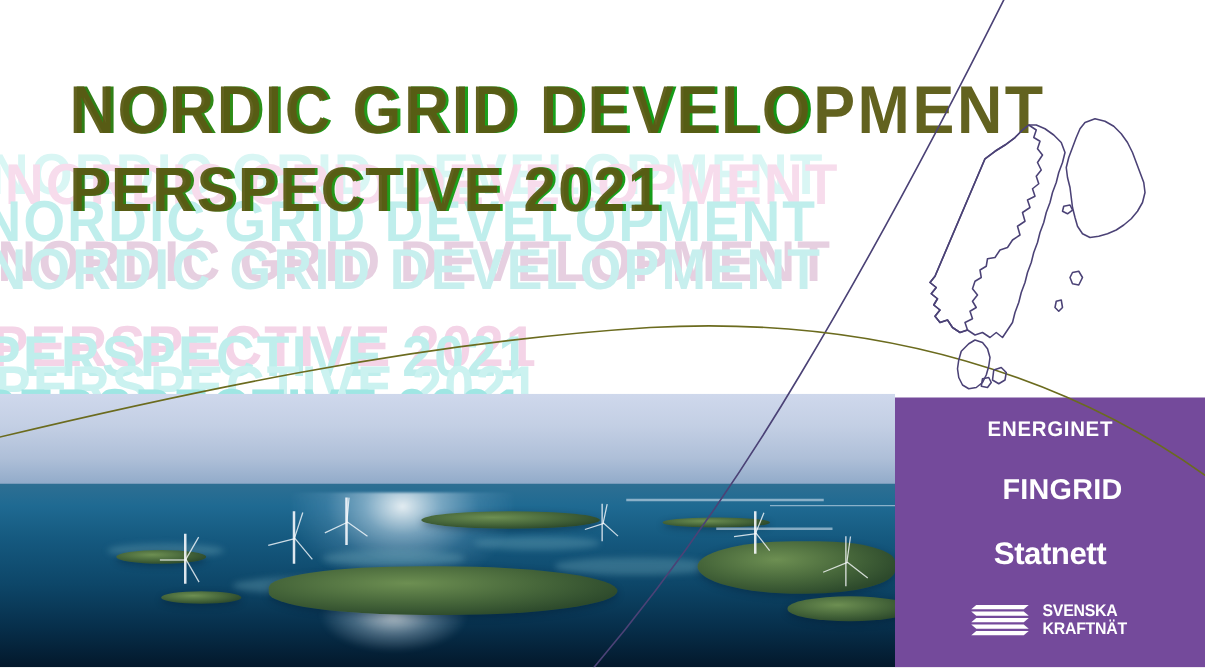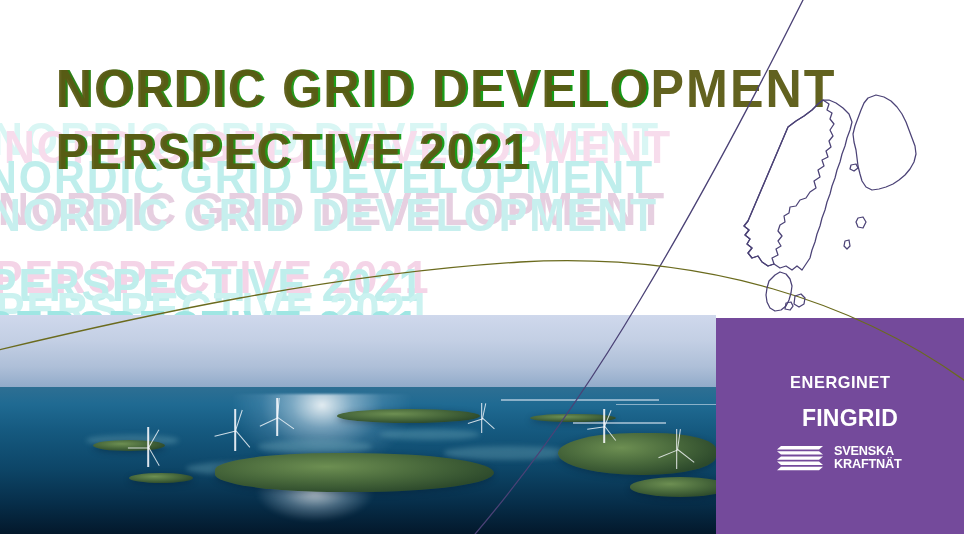--- a/index.html
+++ b/index.html
@@ -89,21 +89,21 @@
   .panel {
     position:absolute;
     left:716px; top:318px; width:248px; height:216px;
     background:#744a9b;
     overflow:hidden;
   }
   .logos {
     position:absolute; left:0; top:0; width:100%; height:100%;
     display:flex; flex-direction:column;
     align-items:center; justify-content:center;
-    gap:12px;
+    gap:24px;
     padding-bottom:6px;
   }
   .logo-energinet {
     color:#ffffff; font-weight:700; font-size:17px;
     letter-spacing:.6px; font-family:"Liberation Sans",sans-serif;
     transform:scaleX(.96);
   }
   .logo-fingrid {
     color:#ffffff; font-weight:700; font-size:23px;
     letter-spacing:.2px; font-family:"Liberation Sans",sans-serif;margin-left:20px;
@@ -239,20 +239,21 @@
       <div class="blade" style="transform:rotate(8deg);"></div>
       <div class="blade" style="transform:rotate(128deg);"></div>
       <div class="blade" style="transform:rotate(248deg);"></div>
     </div>
   </div>
 
   <div class="panel">
     <div class="logos">
       <div class="logo-energinet">ENERGINET</div>
       <div class="logo-fingrid">FINGRID</div>
+      <div class="logo-statnett">Statnett</div>
       <div class="logo-svk">
         <svg class="svk-mark" viewBox="0 0 52 30">
           <g fill="#ffffff">
             <path d="M6 2 H48 L44 5.4 H2 Z"></path>
             <path d="M2 7.2 H44 L48 10.6 H6 Z"></path>
             <path d="M6 12.4 H48 L44 15.8 H2 Z"></path>
             <path d="M2 17.6 H44 L48 21 H6 Z"></path>
             <path d="M6 22.8 H48 L44 26.2 H2 Z"></path>
           </g>
         </svg>

